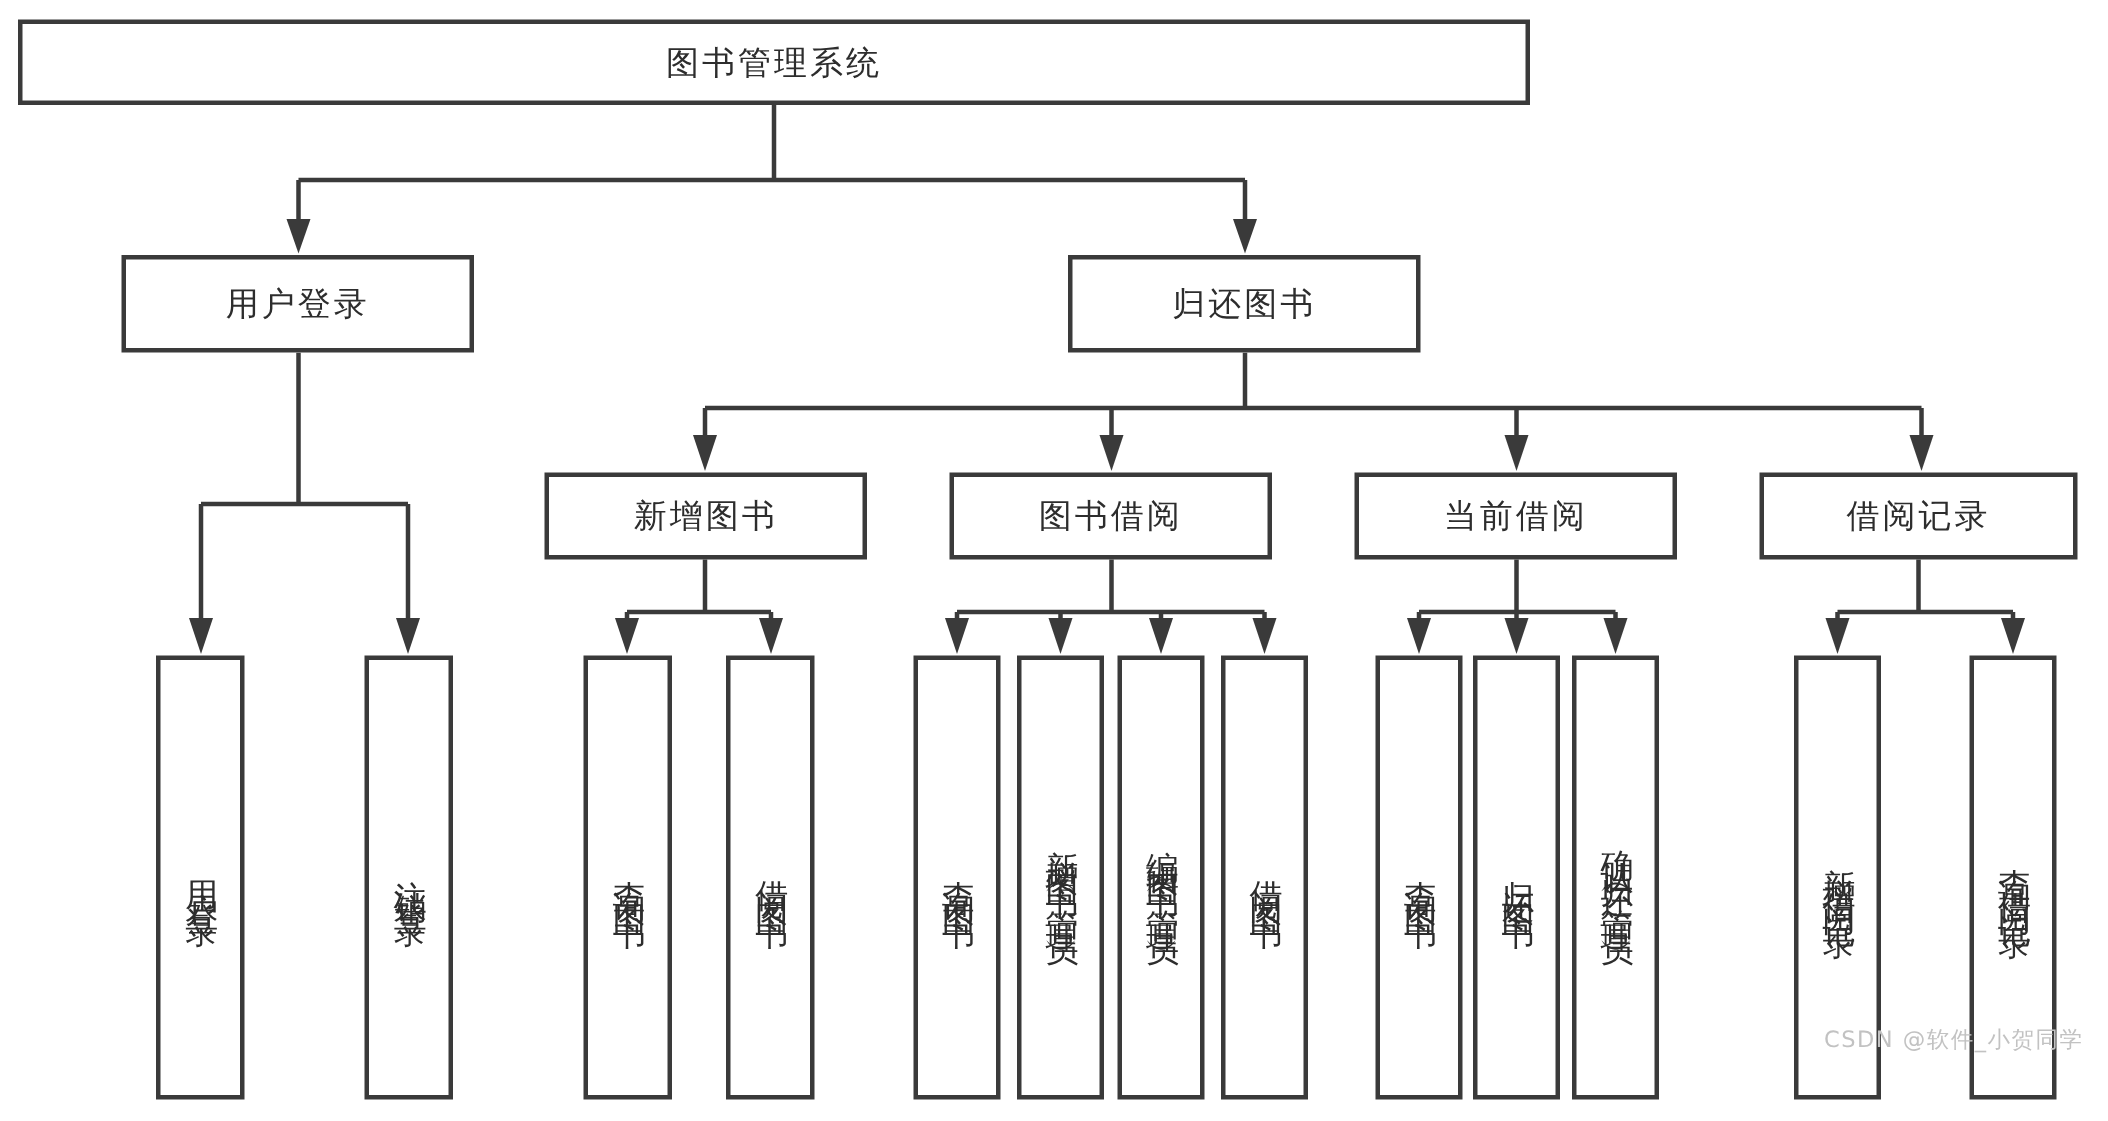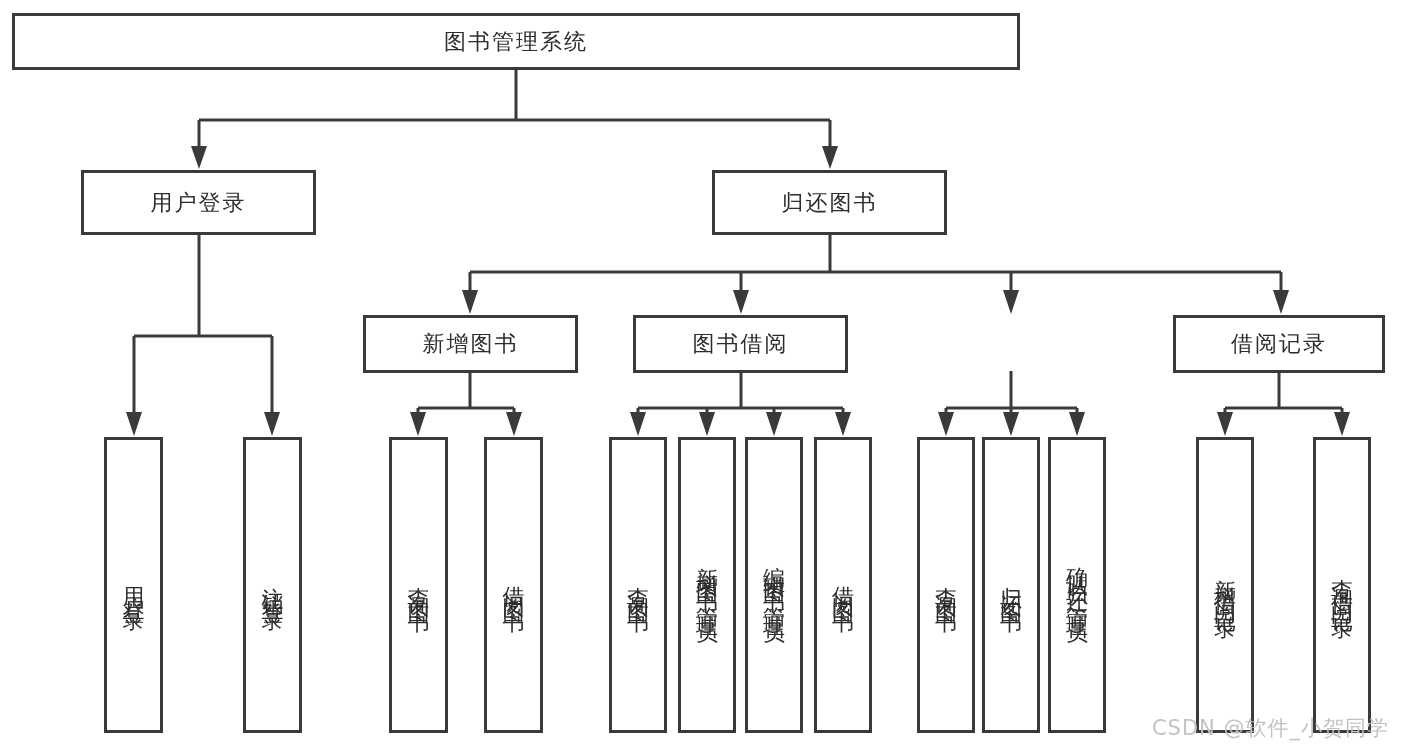--- a/index.html
+++ b/index.html
@@ -45,22 +45,22 @@
   .n-c1{left:609px;width:58px;}
   .n-c2{left:678px;width:58px;}
   .n-c3{left:745px;width:58px;}
   .n-c4{left:814px;width:58px;}
   .n-d1{left:917px;width:58px;}
   .n-d2{left:982px;width:58px;}
   .n-d3{left:1048px;width:58px;}
   .n-e1{left:1196px;width:58px;}
   .n-e2{left:1313px;width:58px;}
   .watermark{
-    position:absolute;top:714px;right:16px;z-index:5;
-    font-size:21px;color:var(--wm);letter-spacing:1px;white-space:nowrap;
+    position:absolute;top:684px;right:16px;z-index:5;
+    font-size:15px;color:var(--wm);letter-spacing:1px;white-space:nowrap;
   }
 </style>
 </head>
 <body>
 
 <div class="canvas">
 
   <svg class="connectors" viewBox="0 0 1405 747" xmlns="http://www.w3.org/2000/svg">
 
     <g>
@@ -121,20 +121,23 @@
   <div class="box hbox n-l2b">
     <span>归还图书</span>
   </div>
 
   <div class="box hbox n-l3a">
     <span>新增图书</span>
   </div>
   <div class="box hbox n-l3b">
     <span>图书借阅</span>
   </div>
+  <div class="box hbox n-l3c">
+    <span>当前借阅</span>
+  </div>
   <div class="box hbox n-l3d">
     <span>借阅记录</span>
   </div>
 
   <div class="box vbox leaf n-a1">
     <span>用户登录</span>
   </div>
   <div class="box vbox leaf n-a2">
     <span>注销登录</span>
   </div>

